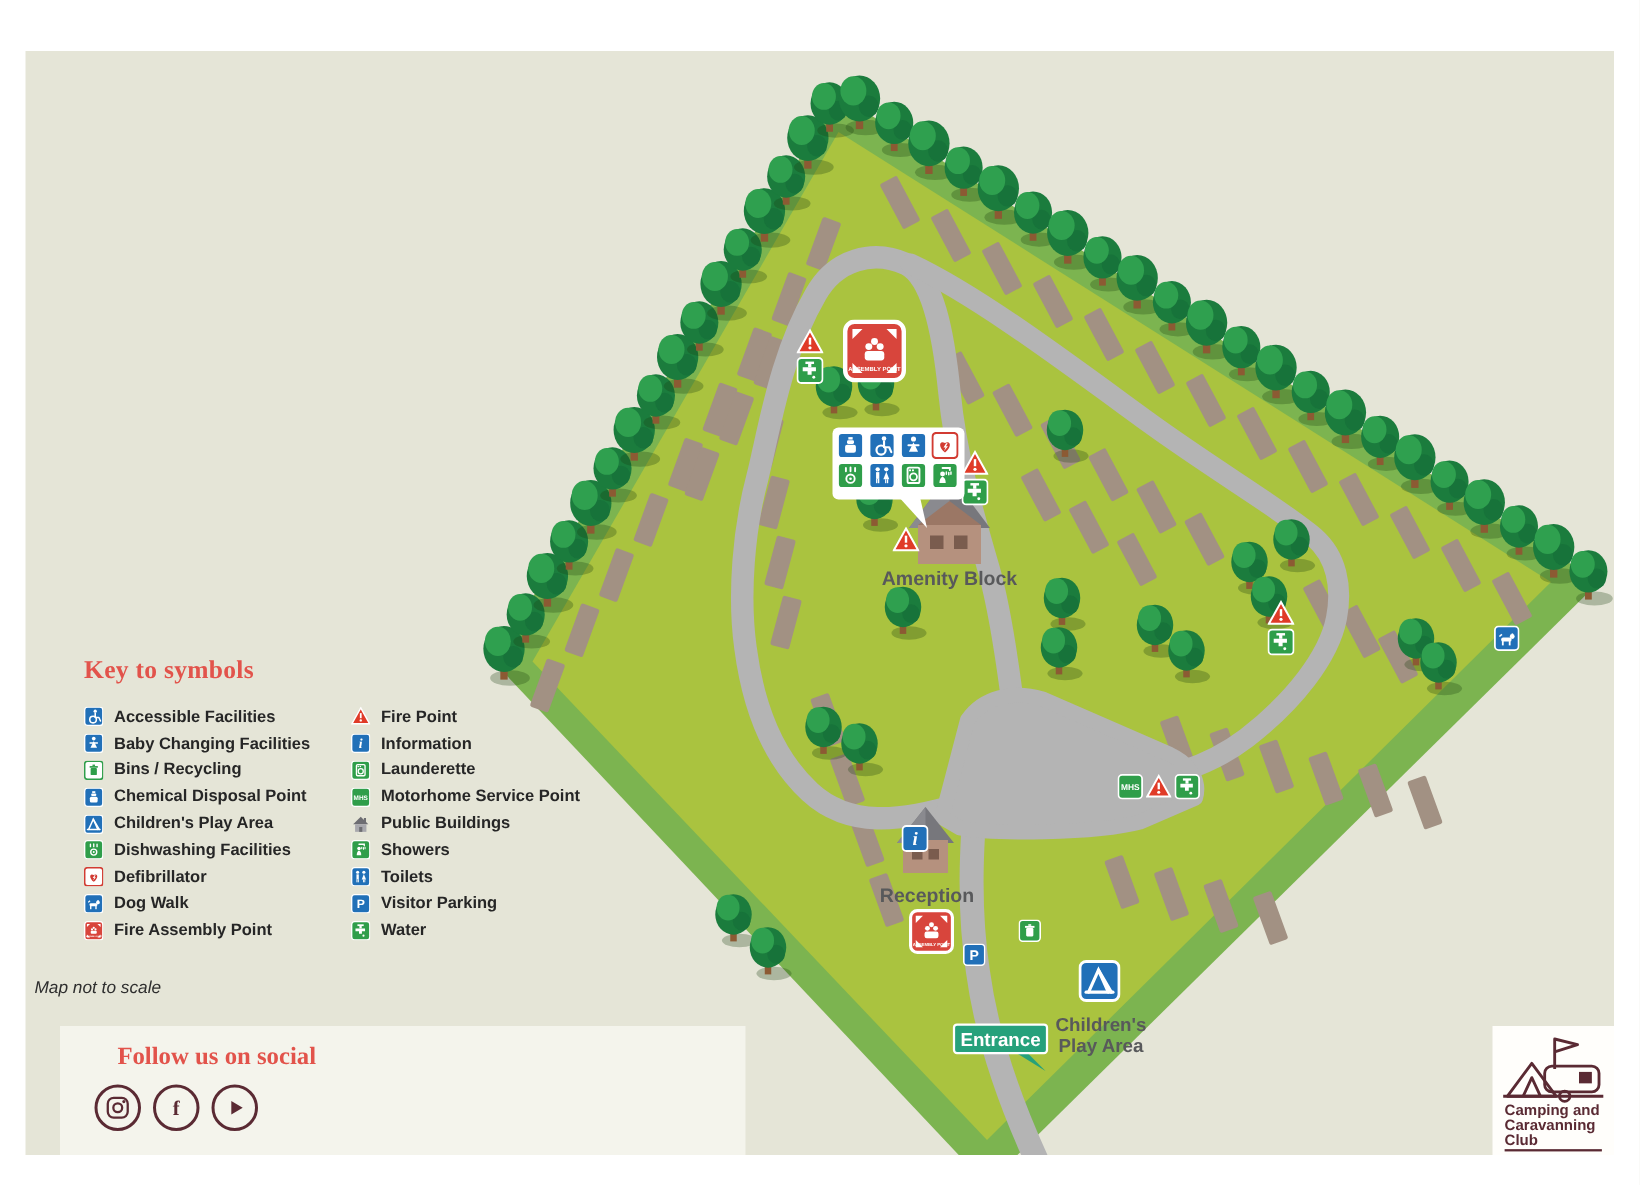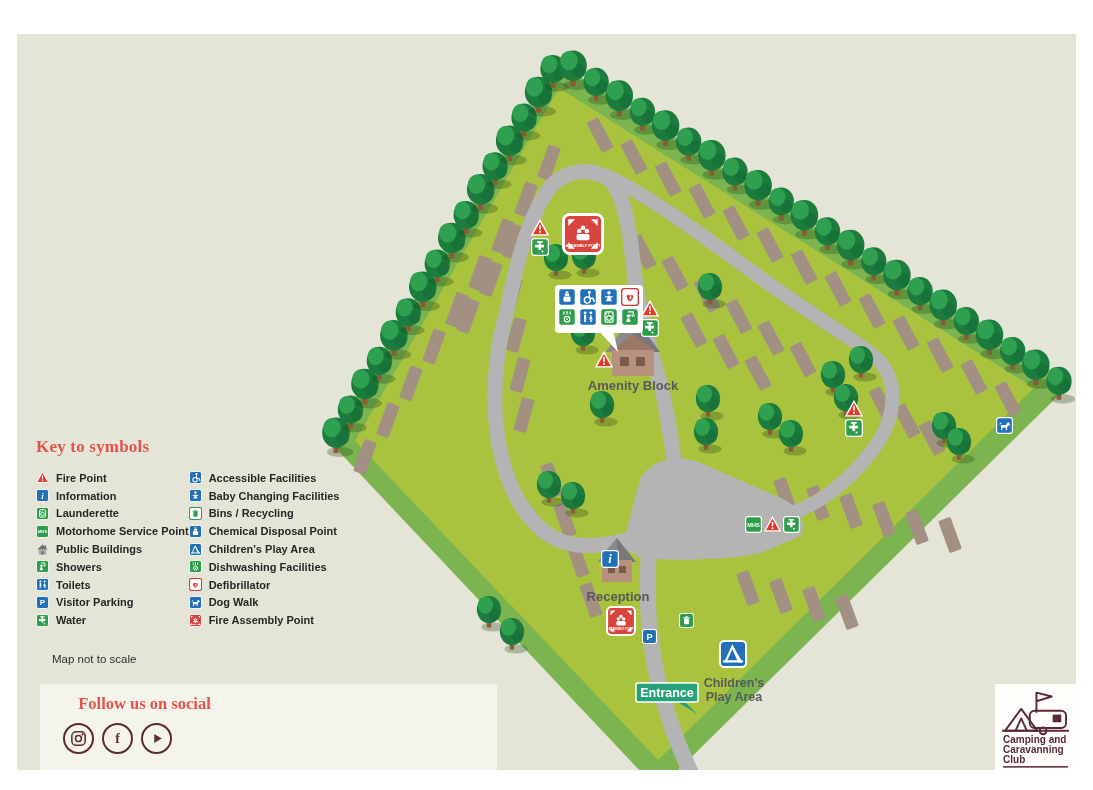--- a/index.html
+++ b/index.html
@@ -1,30 +1,30 @@
 <!DOCTYPE html>
 <html><head>
 <meta charset="utf-8">
 <style>
   html,body{margin:0;padding:0;background:#fff;}
   #page{position:relative;width:1093px;height:790px;background:#fff;overflow:hidden;
         font-family:"Liberation Sans",sans-serif;}
   #mapsvg{position:absolute;left:0;top:0;}
   .panel{position:absolute;}
   
-  #key-panel{left:36px;top:437px;width:345px;}
+  #key-panel{left:56px;top:437px;width:345px;}
   .key-title{font-family:"Liberation Serif",serif;font-weight:bold;font-size:17px;
              color:#e2534b;margin:0 0 12px 0;letter-spacing:.2px;}
   .key-cols{display:flex;}
   .key-col{list-style:none;margin:0;padding:0;}
   .key-col.c1{width:178px;}
   .key-col li{display:flex;align-items:center;height:17.8px;}
   .key-col svg{width:13px;height:13px;flex:0 0 13px;margin-right:7px;}
   .key-col span{font-size:11px;font-weight:bold;color:#262626;white-space:nowrap;}
-  #map-note{left:52px;top:653px;font-size:11.5px;color:#2e2e2e;}
+  #map-note{left:23px;top:653px;font-size:11.5px;font-style:italic;color:#2e2e2e;}
   
   #footer-box{left:40px;top:684px;width:457px;height:86px;background:#f4f4ec;
               display:flex;box-sizing:border-box;padding:10px 0 0 23px;}
   .f-heading{font-family:"Liberation Serif",serif;font-weight:bold;font-size:16.5px;
              color:#e2534b;margin:0 0 9px 0;text-align:center;}
   #social-col{width:163px;}
   .social-row{display:flex;gap:8px;}
   .soc{width:27px;height:27px;border:2px solid #5a2a33;border-radius:50%;
        display:flex;align-items:center;justify-content:center;background:transparent;}
   .soc svg{width:19px;height:19px;}
@@ -635,20 +635,76 @@
       <polygon points="684,701 697,714 676,701" fill="#26a17b"></polygon>
       <rect x="636" y="683" width="62" height="19" rx="2" fill="#26a17b" stroke="#fff" stroke-width="1.5"></rect>
       <text x="667" y="697" text-anchor="middle" font-size="12.5" font-weight="bold" fill="#fff">Entrance</text>
     </g>
   </g>
 </svg>
 
 <div id="key-panel" class="panel">
   <h2 class="key-title">Key to symbols</h2>
   <div class="key-cols">
+    <ul class="key-col c1" id="key-col-1">
+          <li>
+            <svg viewBox="0 0 20 20">
+              <use href="#s-accessible"></use>
+            </svg>
+            <span>Accessible Facilities</span>
+          </li>
+          <li>
+            <svg viewBox="0 0 20 20">
+              <use href="#s-baby"></use>
+            </svg>
+            <span>Baby Changing Facilities</span>
+          </li>
+          <li>
+            <svg viewBox="0 0 20 20">
+              <use href="#s-bins"></use>
+            </svg>
+            <span>Bins / Recycling</span>
+          </li>
+          <li>
+            <svg viewBox="0 0 20 20">
+              <use href="#s-chem"></use>
+            </svg>
+            <span>Chemical Disposal Point</span>
+          </li>
+          <li>
+            <svg viewBox="0 0 20 20">
+              <use href="#s-play"></use>
+            </svg>
+            <span>Children's Play Area</span>
+          </li>
+          <li>
+            <svg viewBox="0 0 20 20">
+              <use href="#s-dish"></use>
+            </svg>
+            <span>Dishwashing Facilities</span>
+          </li>
+          <li>
+            <svg viewBox="0 0 20 20">
+              <use href="#s-defib"></use>
+            </svg>
+            <span>Defibrillator</span>
+          </li>
+          <li>
+            <svg viewBox="0 0 20 20">
+              <use href="#s-dog"></use>
+            </svg>
+            <span>Dog Walk</span>
+          </li>
+          <li>
+            <svg viewBox="0 0 20 20">
+              <use href="#s-assembly"></use>
+            </svg>
+            <span>Fire Assembly Point</span>
+          </li>
+        </ul>
     <ul class="key-col c2" id="key-col-2">
           <li>
             <svg viewBox="0 0 20 20">
               <use href="#s-fire"></use>
             </svg>
             <span>Fire Point</span>
           </li>
           <li>
             <svg viewBox="0 0 20 20">
               <use href="#s-info"></use>
@@ -689,76 +745,20 @@
             <svg viewBox="0 0 20 20">
               <use href="#s-parking"></use>
             </svg>
             <span>Visitor Parking</span>
           </li>
           <li>
             <svg viewBox="0 0 20 20">
               <use href="#s-water"></use>
             </svg>
             <span>Water</span>
-          </li>
-        </ul>
-    <ul class="key-col c1" id="key-col-1">
-          <li>
-            <svg viewBox="0 0 20 20">
-              <use href="#s-accessible"></use>
-            </svg>
-            <span>Accessible Facilities</span>
-          </li>
-          <li>
-            <svg viewBox="0 0 20 20">
-              <use href="#s-baby"></use>
-            </svg>
-            <span>Baby Changing Facilities</span>
-          </li>
-          <li>
-            <svg viewBox="0 0 20 20">
-              <use href="#s-bins"></use>
-            </svg>
-            <span>Bins / Recycling</span>
-          </li>
-          <li>
-            <svg viewBox="0 0 20 20">
-              <use href="#s-chem"></use>
-            </svg>
-            <span>Chemical Disposal Point</span>
-          </li>
-          <li>
-            <svg viewBox="0 0 20 20">
-              <use href="#s-play"></use>
-            </svg>
-            <span>Children's Play Area</span>
-          </li>
-          <li>
-            <svg viewBox="0 0 20 20">
-              <use href="#s-dish"></use>
-            </svg>
-            <span>Dishwashing Facilities</span>
-          </li>
-          <li>
-            <svg viewBox="0 0 20 20">
-              <use href="#s-defib"></use>
-            </svg>
-            <span>Defibrillator</span>
-          </li>
-          <li>
-            <svg viewBox="0 0 20 20">
-              <use href="#s-dog"></use>
-            </svg>
-            <span>Dog Walk</span>
-          </li>
-          <li>
-            <svg viewBox="0 0 20 20">
-              <use href="#s-assembly"></use>
-            </svg>
-            <span>Fire Assembly Point</span>
           </li>
         </ul>
   </div>
 </div>
 <div id="map-note" class="panel">Map not to scale</div>
 
 <div id="footer-box" class="panel">
   <div id="social-col">
     <h3 class="f-heading">Follow us on social</h3>
     <div class="social-row">

